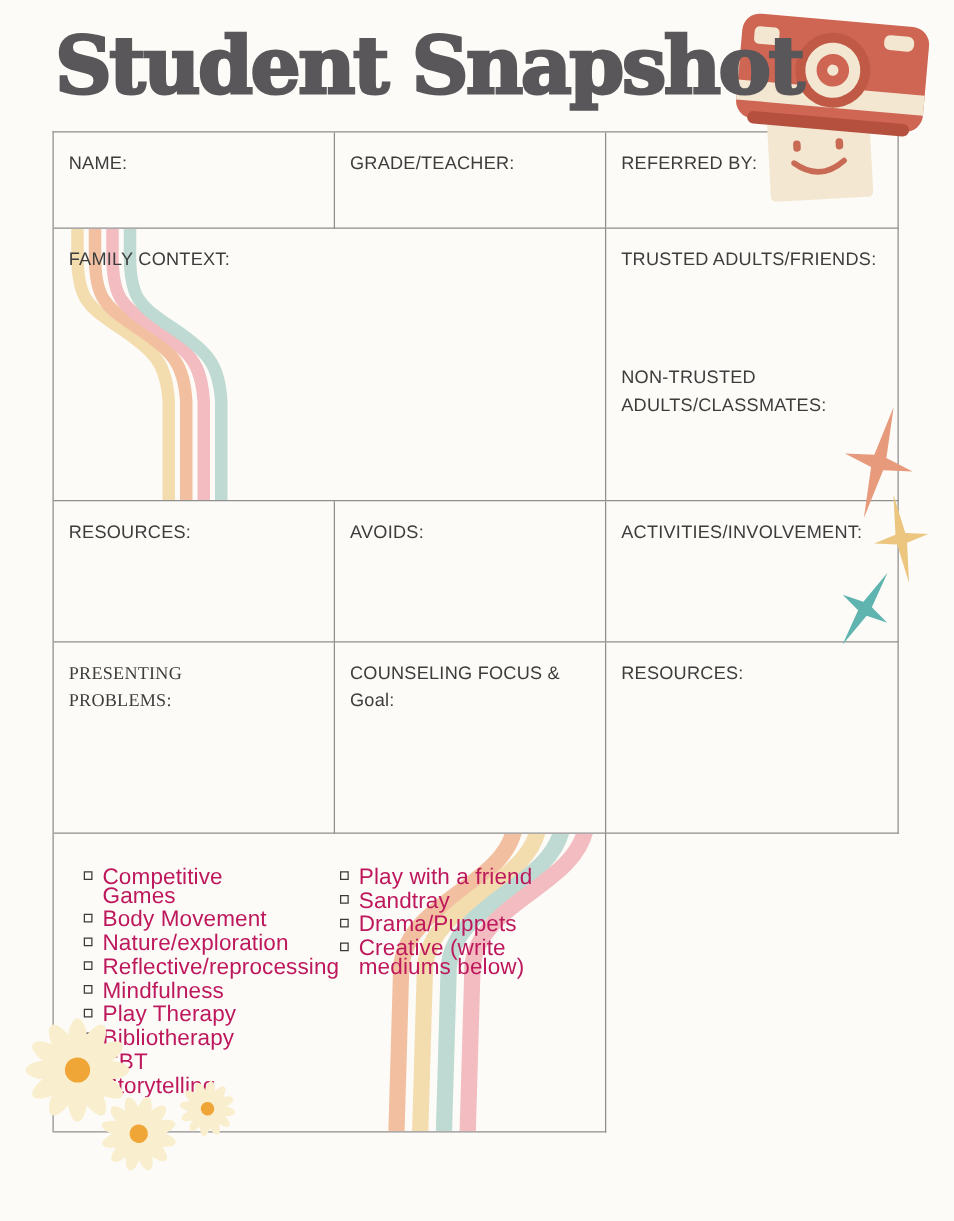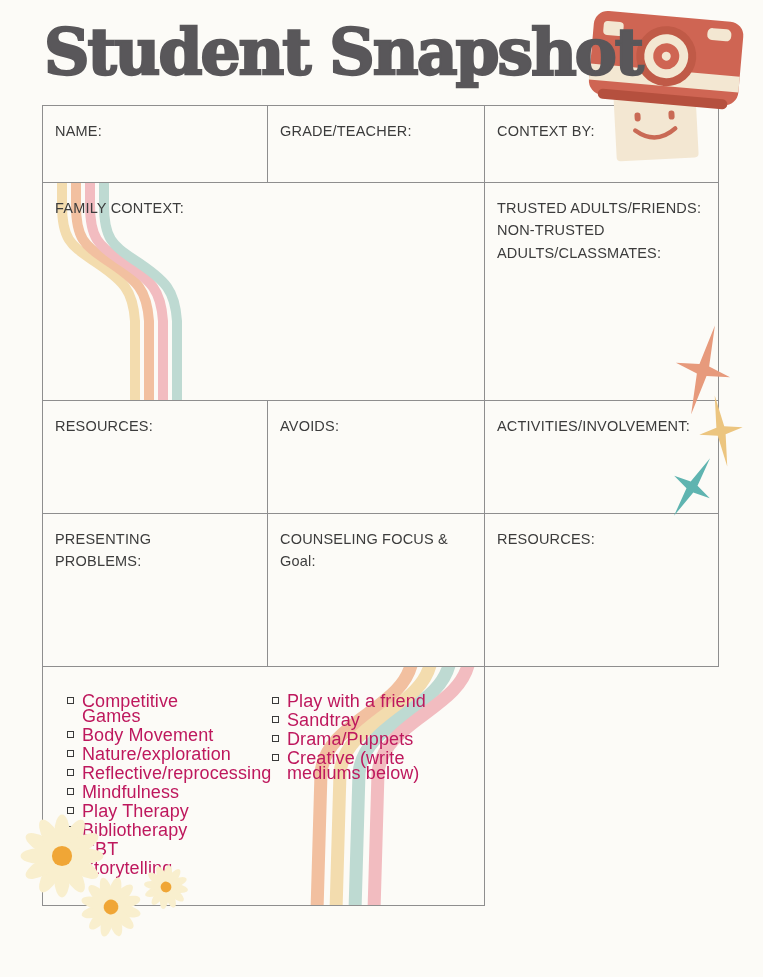--- a/index.html
+++ b/index.html
@@ -33,23 +33,23 @@
     grid-template-rows:77px 218px 113px 153px 239px;
     border-top:1px solid #8e8e8e; border-left:1px solid #8e8e8e;
   }
   .cell {
     border-right:1px solid #8e8e8e; border-bottom:1px solid #8e8e8e;
     padding:14px 12px; position:relative; overflow:hidden;
     font-size:14.5px; line-height:1.55; letter-spacing:0.2px;
   }
   .span2 { grid-column: span 2; }
   .lbl { position:relative; z-index:2; display:inline-block; }
-  .w135 { max-width:135px; }
+  .w135 { max-width:135px;font-family:Liberation Serif, serif; }
   .w175 { max-width:175px; }
-  .nt-label { }
+  .nt-label { margin-top:72px; }
 
   .wave-svg, .rainbow-svg { position:absolute; top:0; z-index:0; pointer-events:none; }
   .wave-svg { left:0; }
   .rainbow-svg { right:0; }
 
   
   .mod-title { position:relative; z-index:2; font-size:14.5px; letter-spacing:0.3px; margin-left:4px; }
   .mod-cols { position:relative; z-index:2; display:flex; margin-top:13px; margin-left:12px; }
   .mod-col { list-style:none; width:205px; }
   .mod-col.second { width:185px; }
@@ -92,21 +92,21 @@
 
   <div class="grid">
 
     <div class="cell">
       <span class="lbl">NAME:</span>
     </div>
     <div class="cell">
       <span class="lbl">GRADE/TEACHER:</span>
     </div>
     <div class="cell">
-      <span class="lbl">CONTEXT BY:</span>
+      <span class="lbl">REFERRED BY:</span>
     </div>
 
     <div class="cell span2">
       <svg class="wave-svg" width="220" height="217" viewBox="0 0 220 217">
         <g fill="none" stroke-width="10">
           <path stroke="#f3dcae" d="M 19 -6 L 19 22 C 19 56 28 62 48 76 C 82 98 90 108 92 138 L 92 224"></path>
           <path stroke="#f2c0a0" transform="translate(14,0)" d="M 19 -6 L 19 22 C 19 56 28 62 48 76 C 82 98 90 108 92 138 L 92 224"></path>
           <path stroke="#f2bcc0" transform="translate(28,0)" d="M 19 -6 L 19 22 C 19 56 28 62 48 76 C 82 98 90 108 92 138 L 92 224"></path>
           <path stroke="#bedad2" transform="translate(42,0)" d="M 19 -6 L 19 22 C 19 56 28 62 48 76 C 82 98 90 108 92 138 L 92 224"></path>
         </g>

